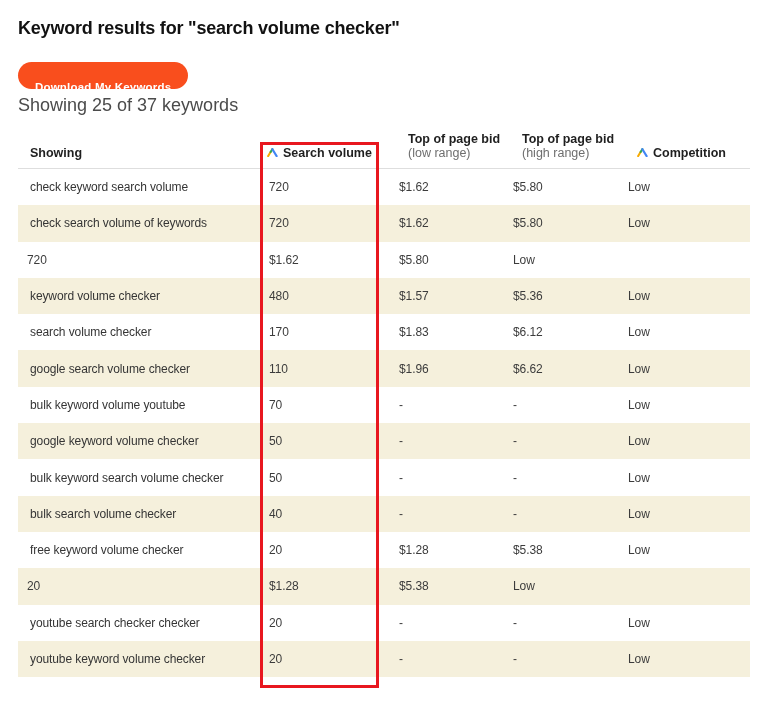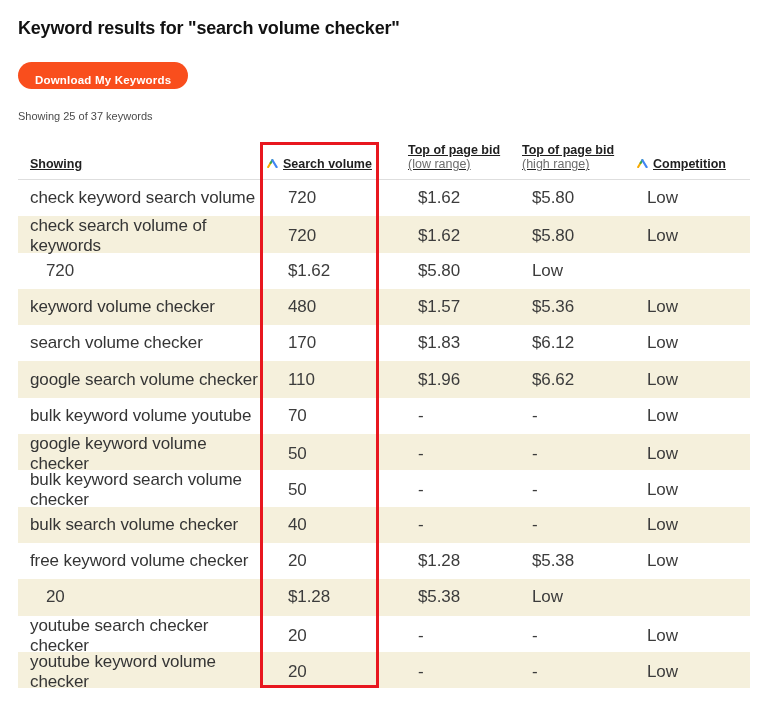--- a/index.html
+++ b/index.html
@@ -16,45 +16,45 @@
   body{
     width:768px;height:701px;position:relative;overflow:hidden;
     font-family:"Liberation Sans",sans-serif;color:#3c3c3c;
   }
   .content{padding:0 18px;}
   .page-title{
     padding-top:18px;font-size:18px;font-weight:800;color:#121212;
     letter-spacing:-0.2px;line-height:21px;
   }
   .download-btn{
-    display:inline-block;margin-top:23px;height:27px;padding:5px 17px;
+    display:inline-block;margin-top:23px;height:27px;padding:12px 17px;
     background:var(--accent);color:#ffffff;border:none;border-radius:14px;
     font-family:"Liberation Sans",sans-serif;font-size:11.5px;font-weight:700;
     letter-spacing:0.2px;cursor:pointer;line-height:27px;
   }
-  .showing{margin-top:20px;font-size:11px;color:#4b4b4b;line-height:14px;}
+  .showing{margin-top:3px;font-size:18px;color:#4b4b4b;line-height:14px;}
 
   .grid{display:grid;grid-template-columns:242px 130px 114px 115px 1fr;}
   .thead{
     margin-top:10px;height:47px;align-items:end;
     border-bottom:1px solid var(--hairline);padding-bottom:8px;
     font-size:12.5px;color:#1f1f1f;
   }
-  .th{font-weight:700;white-space:nowrap;text-decoration:underline;}
+  .th{font-weight:700;white-space:nowrap;}
   .th.c1{padding-left:12px;}
   .th.c2{padding-left:7px;}
   .th.c3,.th.c4{padding-left:18px;}
   .th.c5{padding-left:18px;}
   .th .sub{display:block;font-weight:400;color:#6e6e6e;margin-top:0;}
   .sort-icon{display:inline-block;width:11px;height:9px;margin-right:5px;vertical-align:0px;}
 
-  .row{height:36.3px;align-items:center;font-size:17px;color:#3c3c3c;letter-spacing:-0.1px;}
+  .row{height:36.3px;align-items:center;font-size:12px;color:#3c3c3c;letter-spacing:-0.1px;}
   .row:nth-child(even){background:var(--row-alt);}
   .td.c1{padding-left:12px;color:#353535;}
-  .td.c2,.td.c3,.td.c4,.td.c5{padding-left:28px;}
+  .td.c2,.td.c3,.td.c4,.td.c5{padding-left:9px;}
 
   .highlight-box{
     position:absolute;left:260px;top:142px;width:119px;height:546px;
     border:3px solid var(--highlight);pointer-events:none;
   }
 </style>
 </head>
 <body>
 
 <div class="content">

